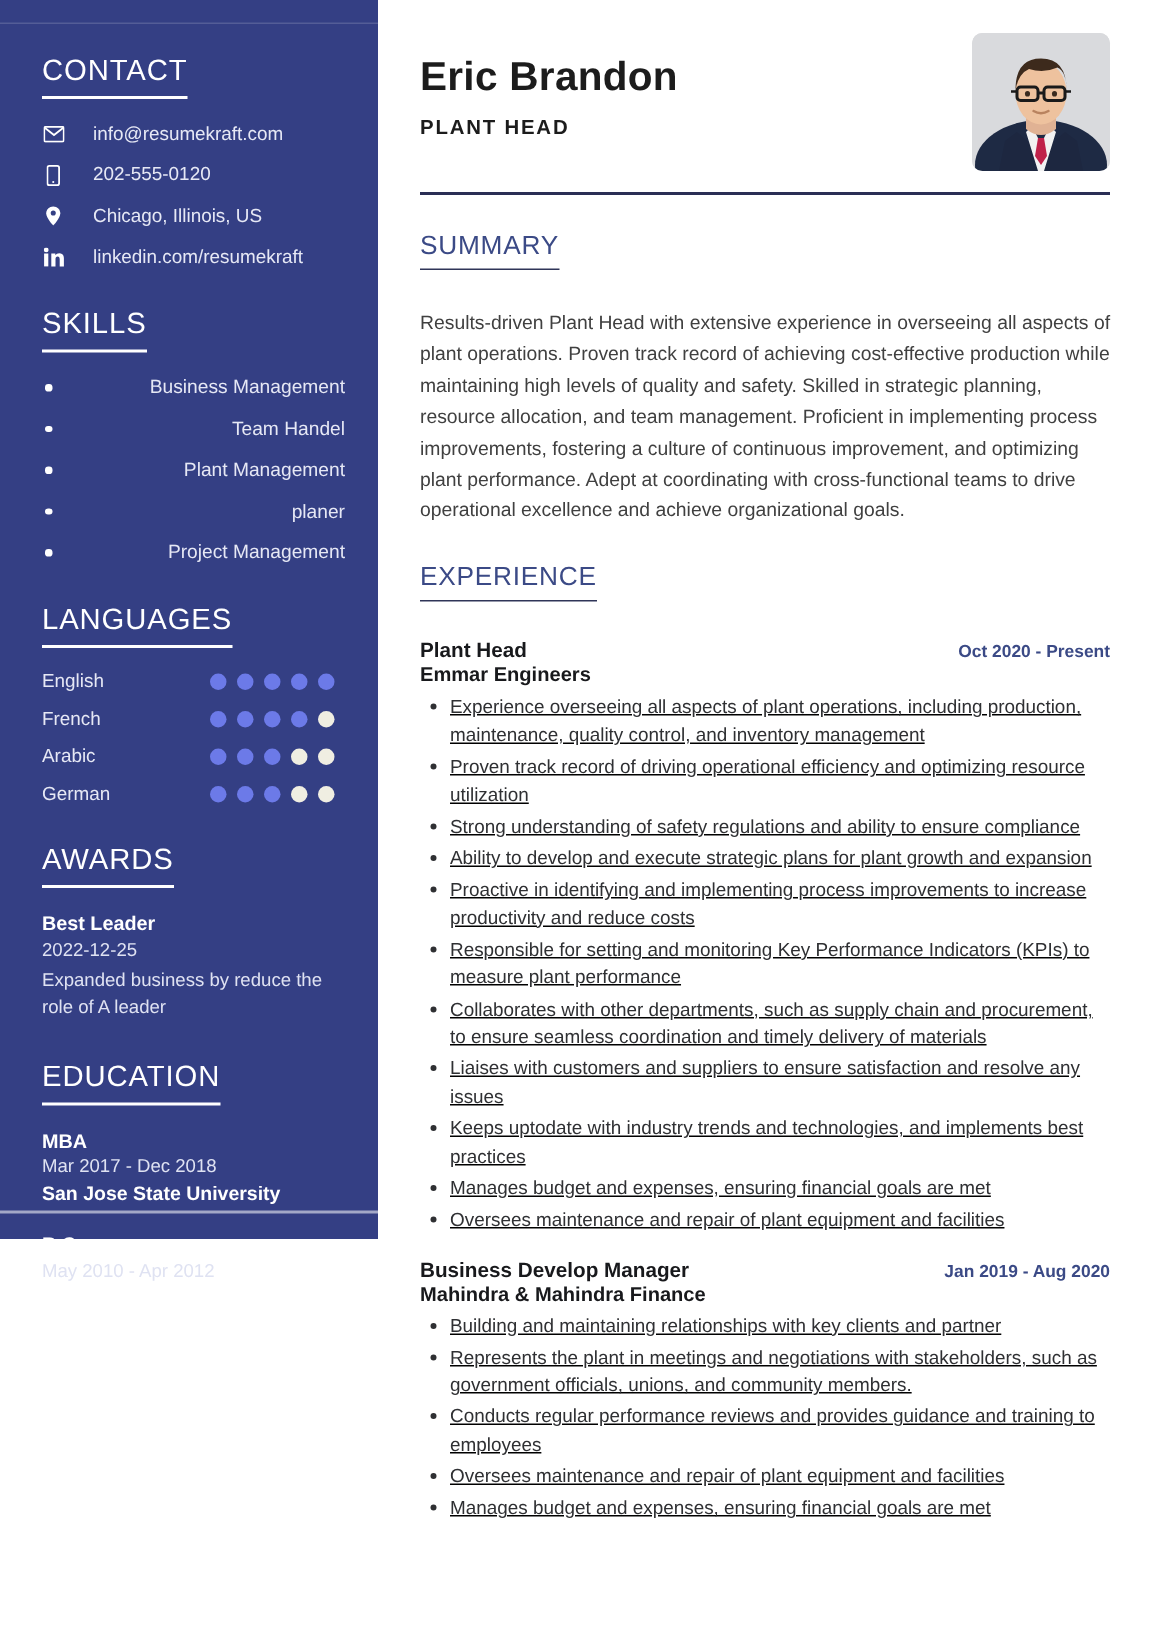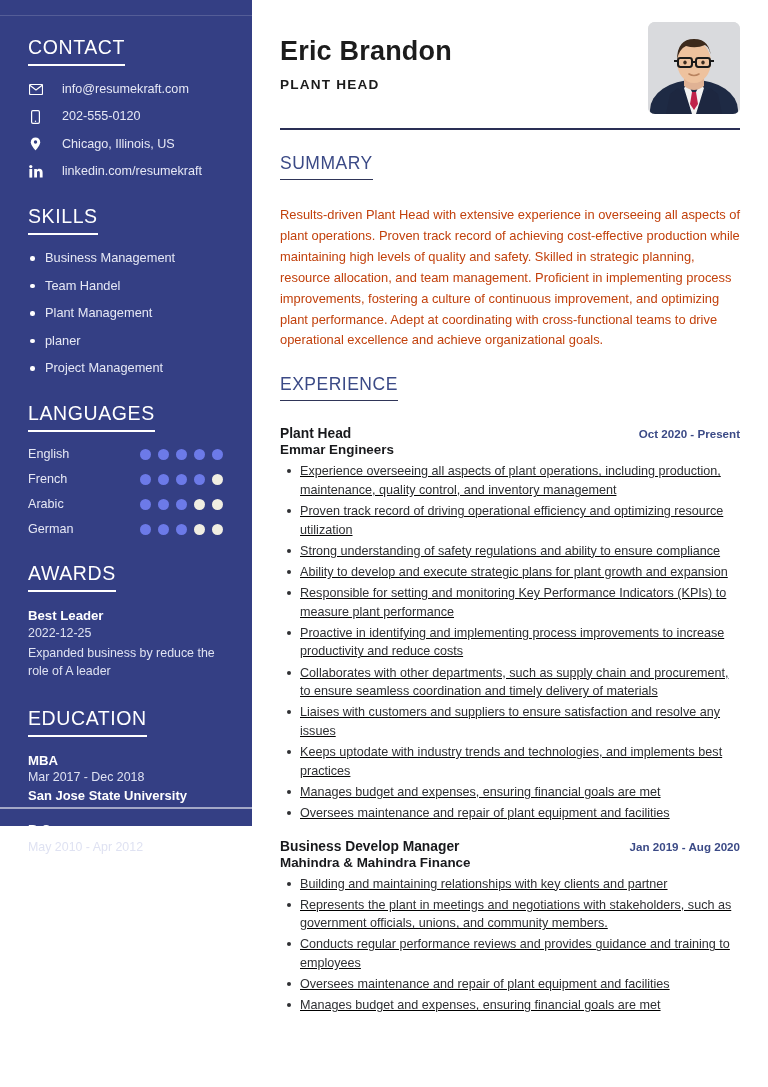--- a/index.html
+++ b/index.html
@@ -70,21 +70,21 @@
   .contact-icon {
     width: 15px;
     flex: 0 0 15px;
     display: flex;
     align-items: center;
     justify-content: center;
     color: #ffffff;
   }
   .contact-icon svg { display: block; }
 
-  .skills-list { list-style: none; }
+  .skills-list { list-style: none; text-align: right; }
   .skill-item {
     font-size: 12.8px;
     color: #e6e8f5;
     margin-bottom: 11.5px;
     position: relative;
     padding-left: 17px;
     line-height: 1.25;
   }
   .skill-item::before {
     content: "";
@@ -190,21 +190,21 @@
     font-weight: normal;
     letter-spacing: 0.5px;
     display: inline-block;
     padding-bottom: 5px;
     border-bottom: 1.6px solid #2f3558;
     margin-bottom: 25px;
   }
 
   .summary-text {
     font-size: 12.9px;
-    color: #c2410c;
+    color: #404040;
     line-height: 1.62;
     text-align: left;
   }
 
   .job { margin-bottom: 16px; }
   .job-head {
     display: flex;
     justify-content: space-between;
     align-items: baseline;
   }
@@ -422,22 +422,22 @@
         <div class="job-head">
           <span class="job-role">Plant Head</span>
           <span class="job-date">Oct 2020 - Present</span>
         </div>
         <div class="job-company">Emmar Engineers</div>
         <ul class="job-bullets">
           <li>Experience overseeing all aspects of plant operations, including production, maintenance, quality control, and inventory management</li>
           <li>Proven track record of driving operational efficiency and optimizing resource utilization</li>
           <li>Strong understanding of safety regulations and ability to ensure compliance</li>
           <li>Ability to develop and execute strategic plans for plant growth and expansion</li>
+          <li>Proactive in identifying and implementing process improvements to increase productivity and reduce costs</li>
           <li>Responsible for setting and monitoring Key Performance Indicators (KPIs) to measure plant performance</li>
-          <li>Proactive in identifying and implementing process improvements to increase productivity and reduce costs</li>
           <li>Collaborates with other departments, such as supply chain and procurement, to ensure seamless coordination and timely delivery of materials</li>
           <li>Liaises with customers and suppliers to ensure satisfaction and resolve any issues</li>
           <li>Keeps uptodate with industry trends and technologies, and implements best practices</li>
           <li>Manages budget and expenses, ensuring financial goals are met</li>
           <li>Oversees maintenance and repair of plant equipment and facilities</li>
         </ul>
       </div>
 
       <div class="job">
         <div class="job-head">

